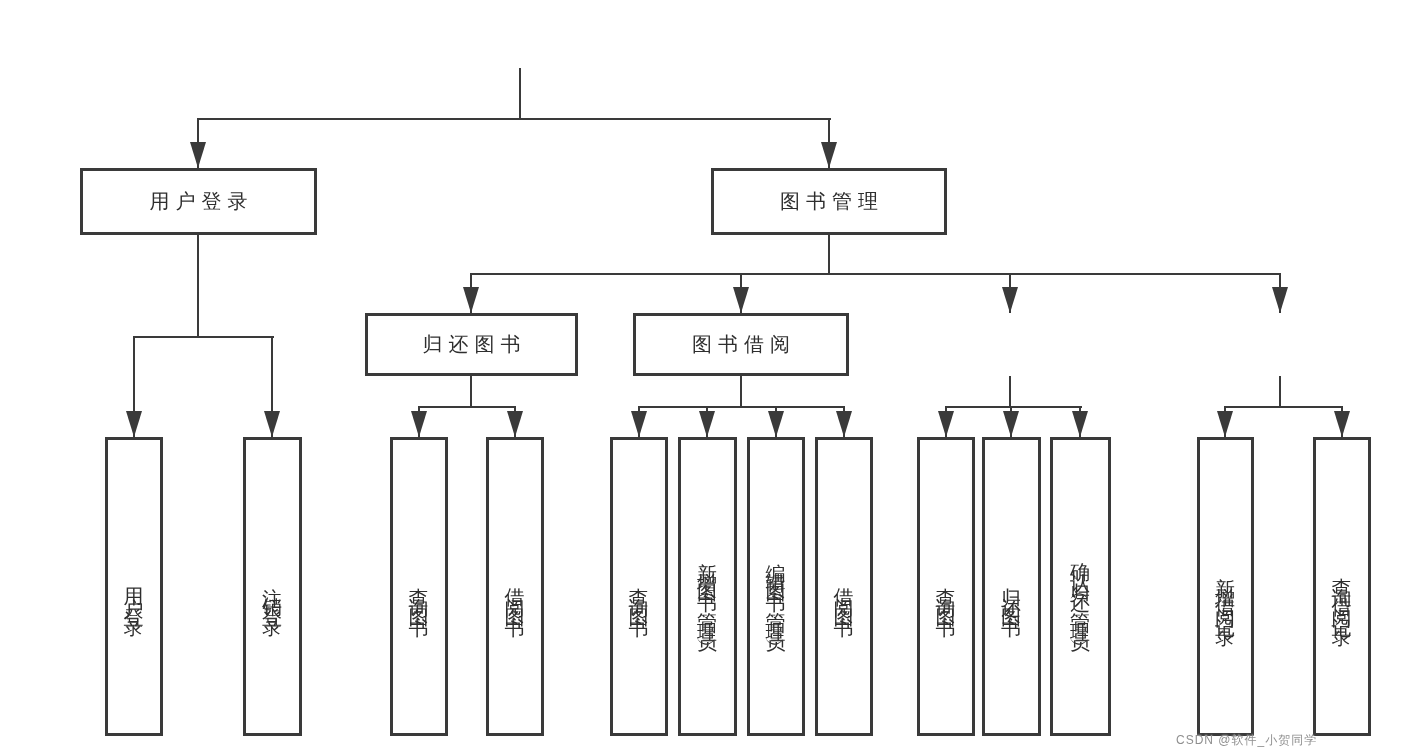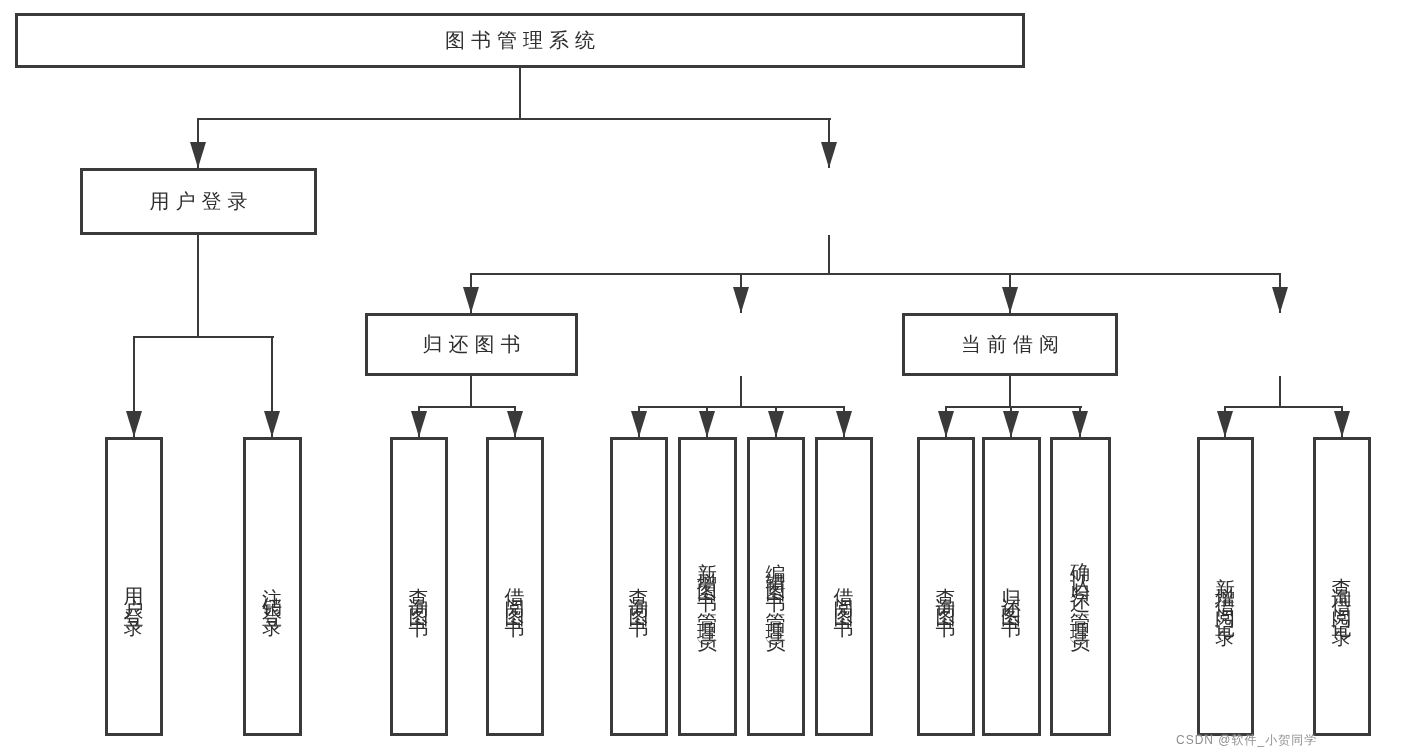--- a/index.html
+++ b/index.html
@@ -38,33 +38,33 @@
     text-shadow:0 0 2px rgba(255,255,255,0.9), 1px 1px 0 rgba(255,255,255,0.7);
     white-space:nowrap;
     margin-top:20px;
   }
 </style>
 </head>
 <body>
 
 <div class="canvas">
 
-  <div class="b" style="left:15px;top:13px;width:1010px;height:55px">
-    <span class="lbl">图书管理系统</span>
-  </div>
 
   <div class="v" style="left:519px;top:68px;height:50px"></div>
   <div class="h" style="left:198px;top:118px;width:633px"></div>
   <div class="v" style="left:197px;top:118px;height:50px"></div>
   <div class="v" style="left:828px;top:118px;height:50px"></div>
   <div class="a" style="left:190px;top:142px"></div>
   <div class="a" style="left:821px;top:142px"></div>
 
   <div class="b" style="left:80px;top:168px;width:237px;height:67px">
     <span class="lbl">用户登录</span>
+  </div>
+  <div class="b" style="left:711px;top:168px;width:236px;height:67px">
+    <span class="lbl">图书管理</span>
   </div>
 
   <div class="v" style="left:197px;top:235px;height:101px"></div>
   <div class="h" style="left:133px;top:336px;width:141px"></div>
   <div class="v" style="left:133px;top:336px;height:101px"></div>
   <div class="v" style="left:271px;top:336px;height:101px"></div>
   <div class="a" style="left:126px;top:411px"></div>
   <div class="a" style="left:264px;top:411px"></div>
 
   <div class="v" style="left:828px;top:235px;height:38px"></div>
@@ -74,22 +74,22 @@
   <div class="v" style="left:1009px;top:273px;height:40px"></div>
   <div class="v" style="left:1279px;top:273px;height:40px"></div>
   <div class="a" style="left:463px;top:287px"></div>
   <div class="a" style="left:733px;top:287px"></div>
   <div class="a" style="left:1002px;top:287px"></div>
   <div class="a" style="left:1272px;top:287px"></div>
 
   <div class="b" style="left:365px;top:313px;width:213px;height:63px">
     <span class="lbl">归还图书</span>
   </div>
-  <div class="b" style="left:902px;top:313px;width:216px;height:63px">
-    <span class="lbl">当前借阅</span>
+  <div class="b" style="left:633px;top:313px;width:216px;height:63px">
+    <span class="lbl">图书借阅</span>
   </div>
 
   <div class="v" style="left:470px;top:376px;height:30px"></div>
   <div class="h" style="left:418px;top:406px;width:98px"></div>
   <div class="v" style="left:418px;top:406px;height:31px"></div>
   <div class="v" style="left:514px;top:406px;height:31px"></div>
   <div class="a" style="left:411px;top:411px"></div>
   <div class="a" style="left:507px;top:411px"></div>
 
   <div class="v" style="left:740px;top:376px;height:30px"></div>

